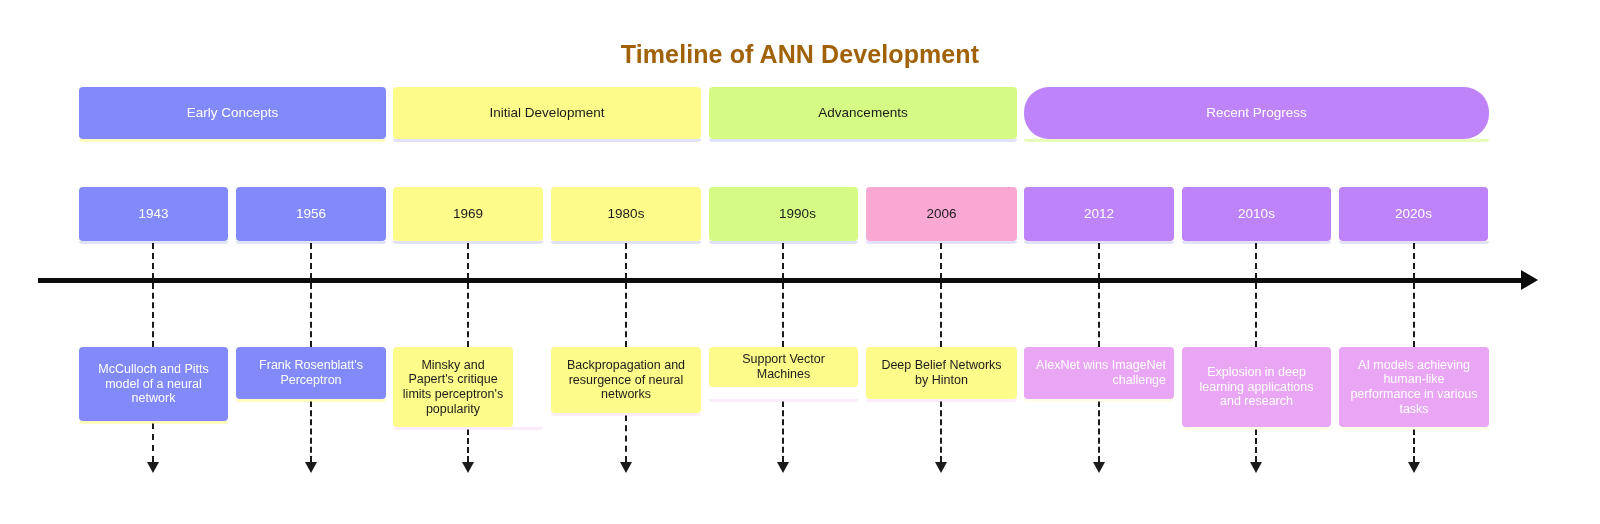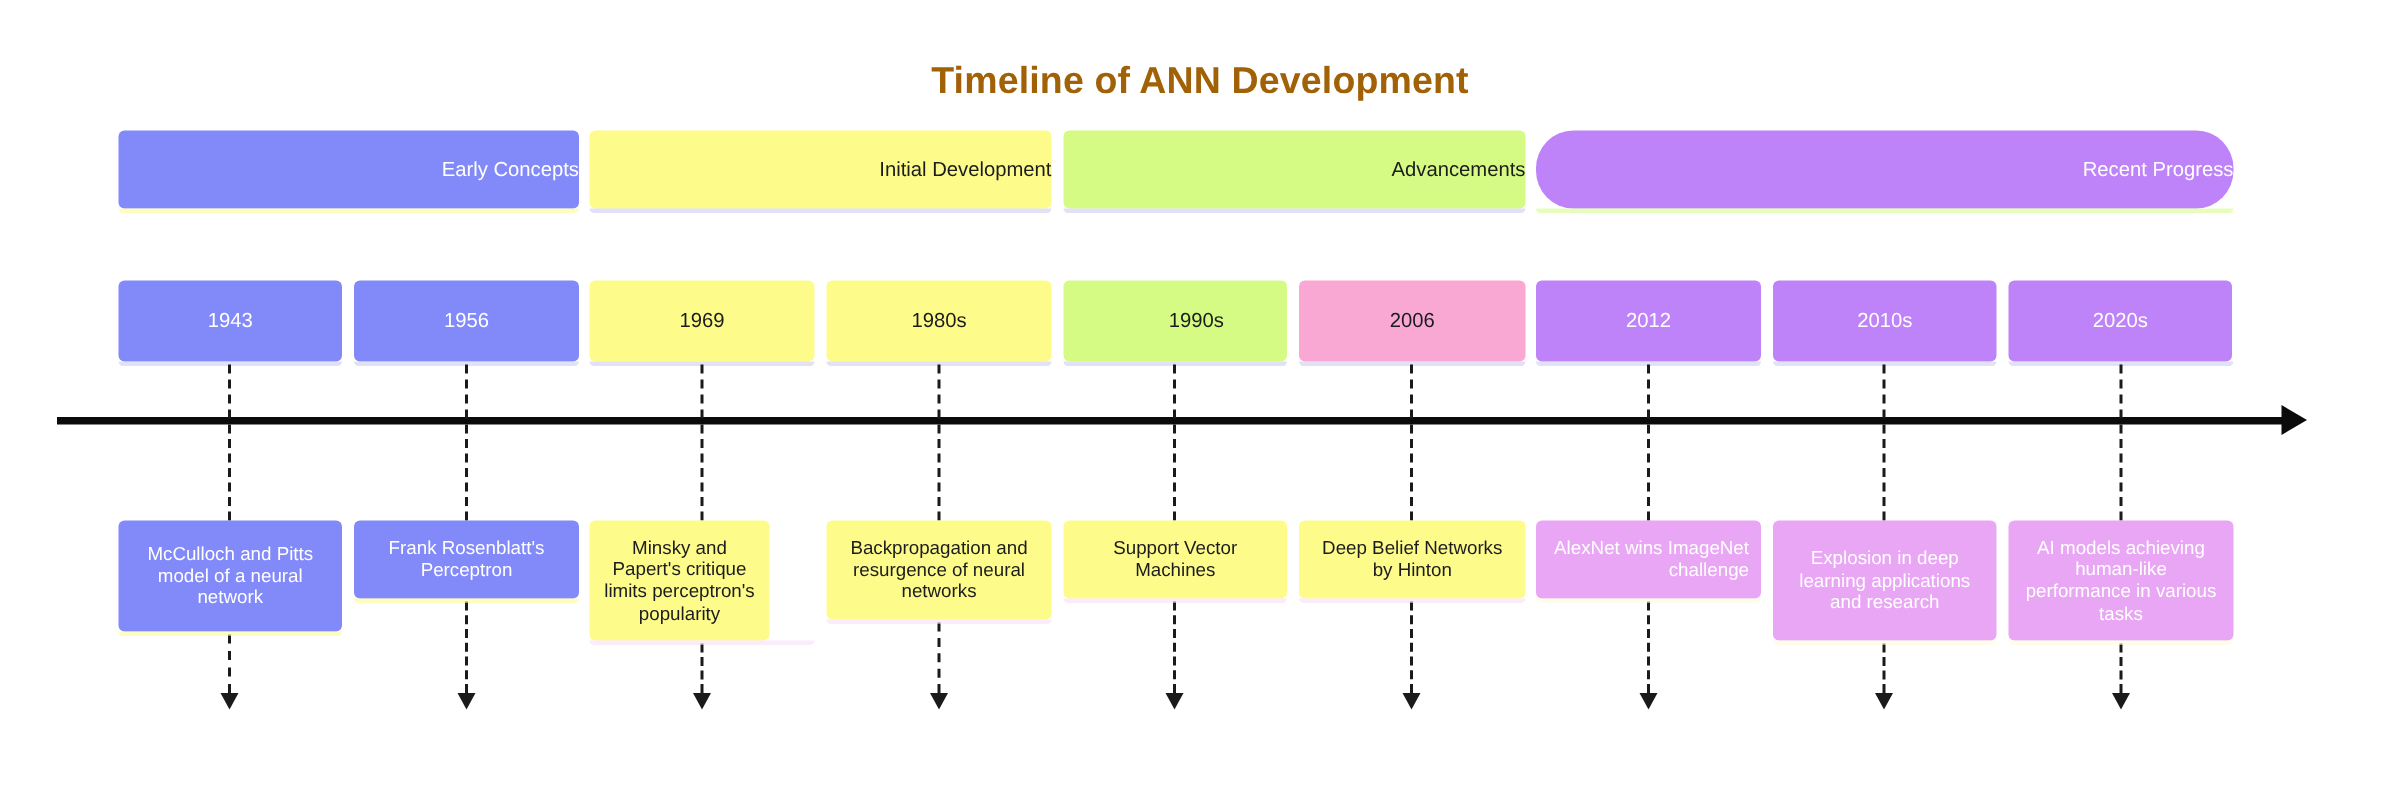--- a/index.html
+++ b/index.html
@@ -40,21 +40,20 @@
     display: flex;
     align-items: center;
     justify-content: center;
     text-align: center;
     line-height: 1.17;
   }
 
   .section-box {
     height: 52px;
     font-size: 13.5px;
-    justify-content: flex-end;
   }
   .period-box {
     height: 54px;
     font-size: 13.5px;
   }
   .event-box {
     font-size: 12.5px;
     padding: 6px 8px;
   }
 
@@ -224,21 +223,21 @@
       </div>
       <div class="shade" style="left: 236px; top: 399px; width: 150px; background: rgb(253, 251, 138);"></div>
       <div class="tl-box event-box txt-dark" style="left: 393px; top: 347px; width: 120px; height: 80px; background: rgb(253, 251, 138);">
         <span>Minsky and Papert's critique limits perceptron's popularity</span>
       </div>
       <div class="shade" style="left: 393px; top: 427px; width: 150px; background: rgb(246, 220, 248);"></div>
       <div class="tl-box event-box txt-dark" style="left: 551px; top: 347px; width: 150px; height: 66px; background: rgb(253, 251, 138);">
         <span>Backpropagation and resurgence of neural networks</span>
       </div>
       <div class="shade" style="left: 551px; top: 413px; width: 150px; background: rgb(246, 220, 248);"></div>
-      <div class="tl-box event-box txt-dark" style="left: 709px; top: 347px; width: 149px; height: 52px; background: rgb(253, 251, 138);">
+      <div class="tl-box event-box txt-dark" style="left: 709px; top: 347px; width: 149px; height: 40px; background: rgb(253, 251, 138);">
         <span>Support Vector Machines</span>
       </div>
       <div class="shade" style="left: 709px; top: 399px; width: 149px; background: rgb(246, 220, 248);"></div>
       <div class="tl-box event-box txt-dark" style="left: 866px; top: 347px; width: 151px; height: 52px; background: rgb(253, 251, 138);">
         <span>Deep Belief Networks by Hinton</span>
       </div>
       <div class="shade" style="left: 866px; top: 399px; width: 151px; background: rgb(246, 220, 248);"></div>
       <div class="tl-box event-box txt-light" style="left: 1024px; top: 347px; width: 150px; height: 52px; background: rgb(233, 166, 245); text-align: right;">
         <span>AlexNet wins ImageNet challenge</span>
       </div>

